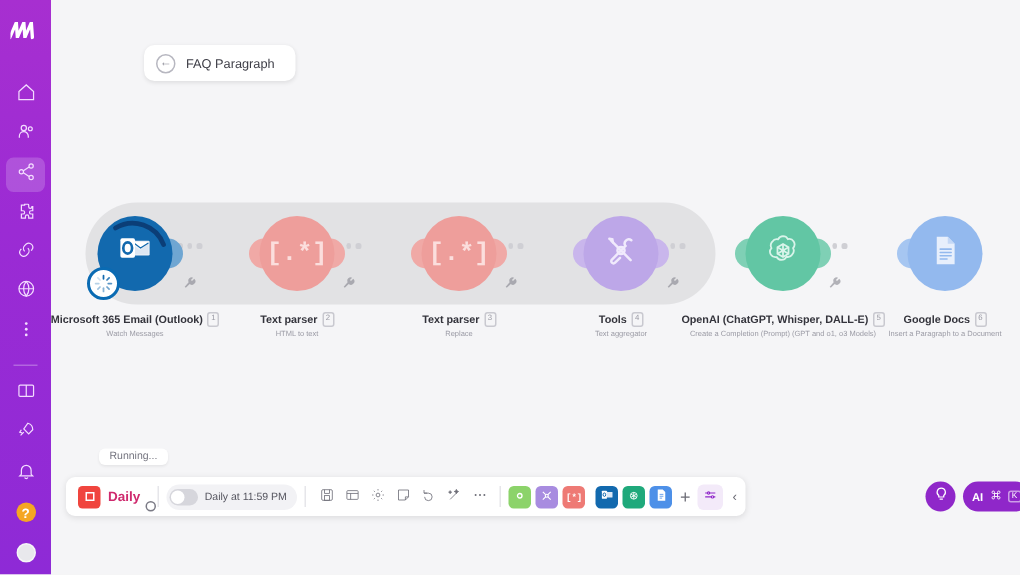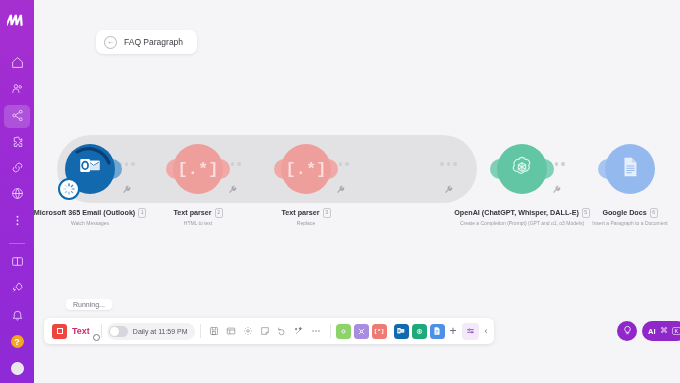--- a/index.html
+++ b/index.html
@@ -407,20 +407,42 @@
           <span style="color:#fbdedd;font-size:17px;font-weight:bold;font-family:'Liberation Mono',monospace">[.*]</span>
         </div>
       </div>
       <div class="mod-label">
         <span>Text parser</span>
         <span class="mod-num">3</span>
       </div>
       <div class="mod-sub">Replace</div>
     </div>
 
+    <div class="module" style="left:348px">
+      <div class="bubble-wrap">
+        <div class="port left" style="background:#c9b6ec"></div>
+        <div class="port right" style="background:#c9b6ec"></div>
+        <div class="bubble" style="background:#bda7e8">
+          <span>
+            <svg viewBox="0 0 24 24" style="width:22px;height:22px;stroke:#f0eafc;fill:none;stroke-width:1.8;stroke-linecap:round">
+              <path d="M4.5 4.5 L13 13"></path>
+              <path d="M3.5 3.5 l2.2 0.4 l0.4 2.2"></path>
+              <path d="M19.5 4.5 a3 3 0 0 0-4.2 4.2 L9 15 l-3.6 3.6 a1.6 1.6 0 0 0 2.3 2.3 L11.3 17.3"></path>
+              <circle cx="12" cy="12" r="2.6"></circle>
+              <path d="M19 19 L14.5 14.5"></path>
+            </svg>
+          </span>
+        </div>
+      </div>
+      <div class="mod-label">
+        <span>Tools</span>
+        <span class="mod-num">4</span>
+      </div>
+      <div class="mod-sub">Text aggregator</div>
+    </div>
 
     <div class="module" style="left:564px">
       <div class="bubble-wrap">
         <div class="port left" style="background:#a6c6f1"></div>
         <div class="bubble" style="background:#93b9ee">
           <span>
             <svg viewBox="0 0 24 24" style="width:22px;height:26px">
               <path d="M6 2 h8 l5 5 v15 H6 z" fill="#e7effc"></path>
               <path d="M14 2 l5 5 h-5 z" fill="#c4d8f6"></path>
               <g stroke="#93b9ee" stroke-width="1.1" stroke-linecap="round">
@@ -464,21 +486,21 @@
   </div>
 
   <div id="running-pill">Running...</div>
 
   <div id="bottom-bar">
 
     <div class="stop-btn">
       <div class="stop-sq">
           <i></i>
         </div>
-      <span class="stop-txt">Text</span>
+      <span class="stop-txt">Daily</span>
       <span class="cursor-dot"></span>
     </div>
 
     <div class="vsep"></div>
 
     <div class="sched">
       <div class="toggle">
           <i></i>
         </div>
       <span class="sched-txt">Daily at 11:59 PM</span>

